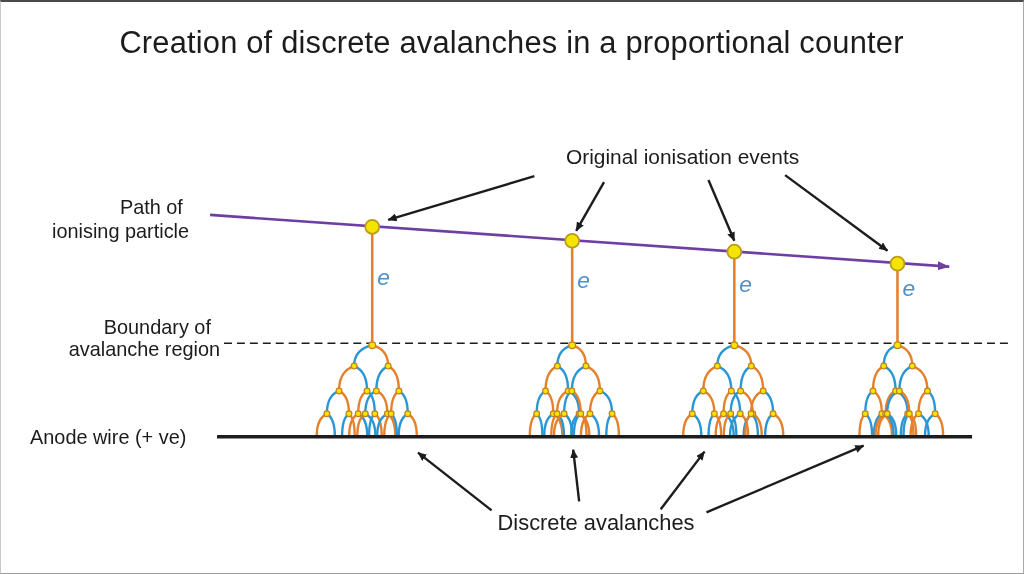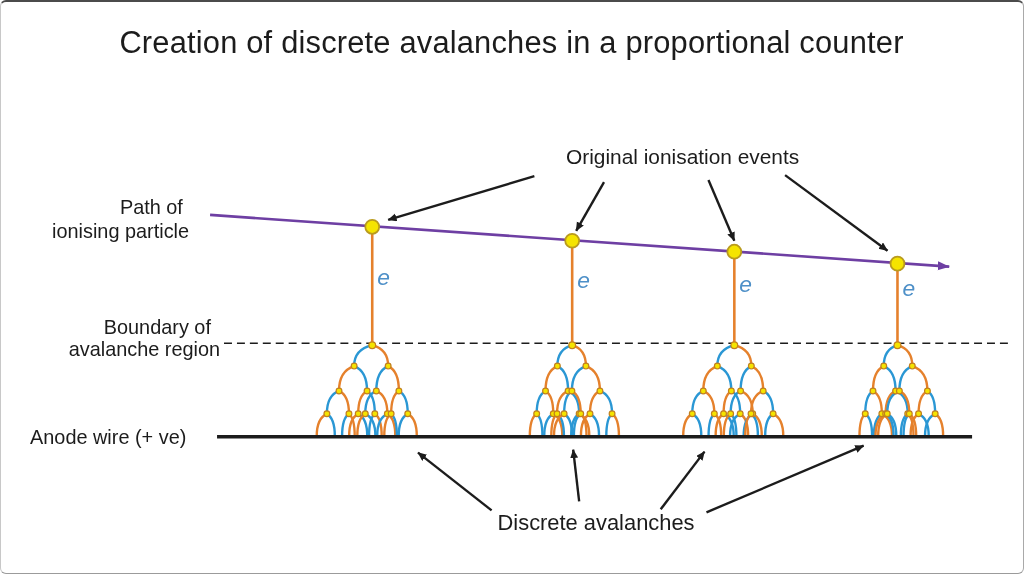--- a/index.html
+++ b/index.html
@@ -11,21 +11,21 @@
     --avalanche-dot-border:#C2801F;
     --electron-label-blue:#4E90C8;
     --ink:#1C1C1C;
     --background:#FFFFFF;
   }
   html,body{margin:0;padding:0;background:#fff;}
   .page{
     position:relative;width:1024px;height:574px;box-sizing:border-box;
     background:var(--background);overflow:hidden;
     border-top:2px solid #4b4b4b;border-left:1px solid #c8c8c8;
-    border-right:1px solid #a9a9a9;border-bottom:1px solid #9b9b9b;border-radius:6px;
+    border-right:1px solid #a9a9a9;border-bottom:1px solid #9b9b9b;
   }
   svg{display:block;}
   text{font-family:"Liberation Sans",sans-serif;fill:var(--ink);}
   .title{font-size:31px;letter-spacing:0.2px;}
   .label-20{font-size:20px;}
   .label-21{font-size:21px;}
   .label-22{font-size:22px;}
   .e-label{font-size:23px;font-style:italic;fill:var(--electron-label-blue);}
   .particle-path{stroke:var(--particle-path);stroke-width:2.6;fill:none;}
   .fill-purple{fill:var(--particle-path);}

